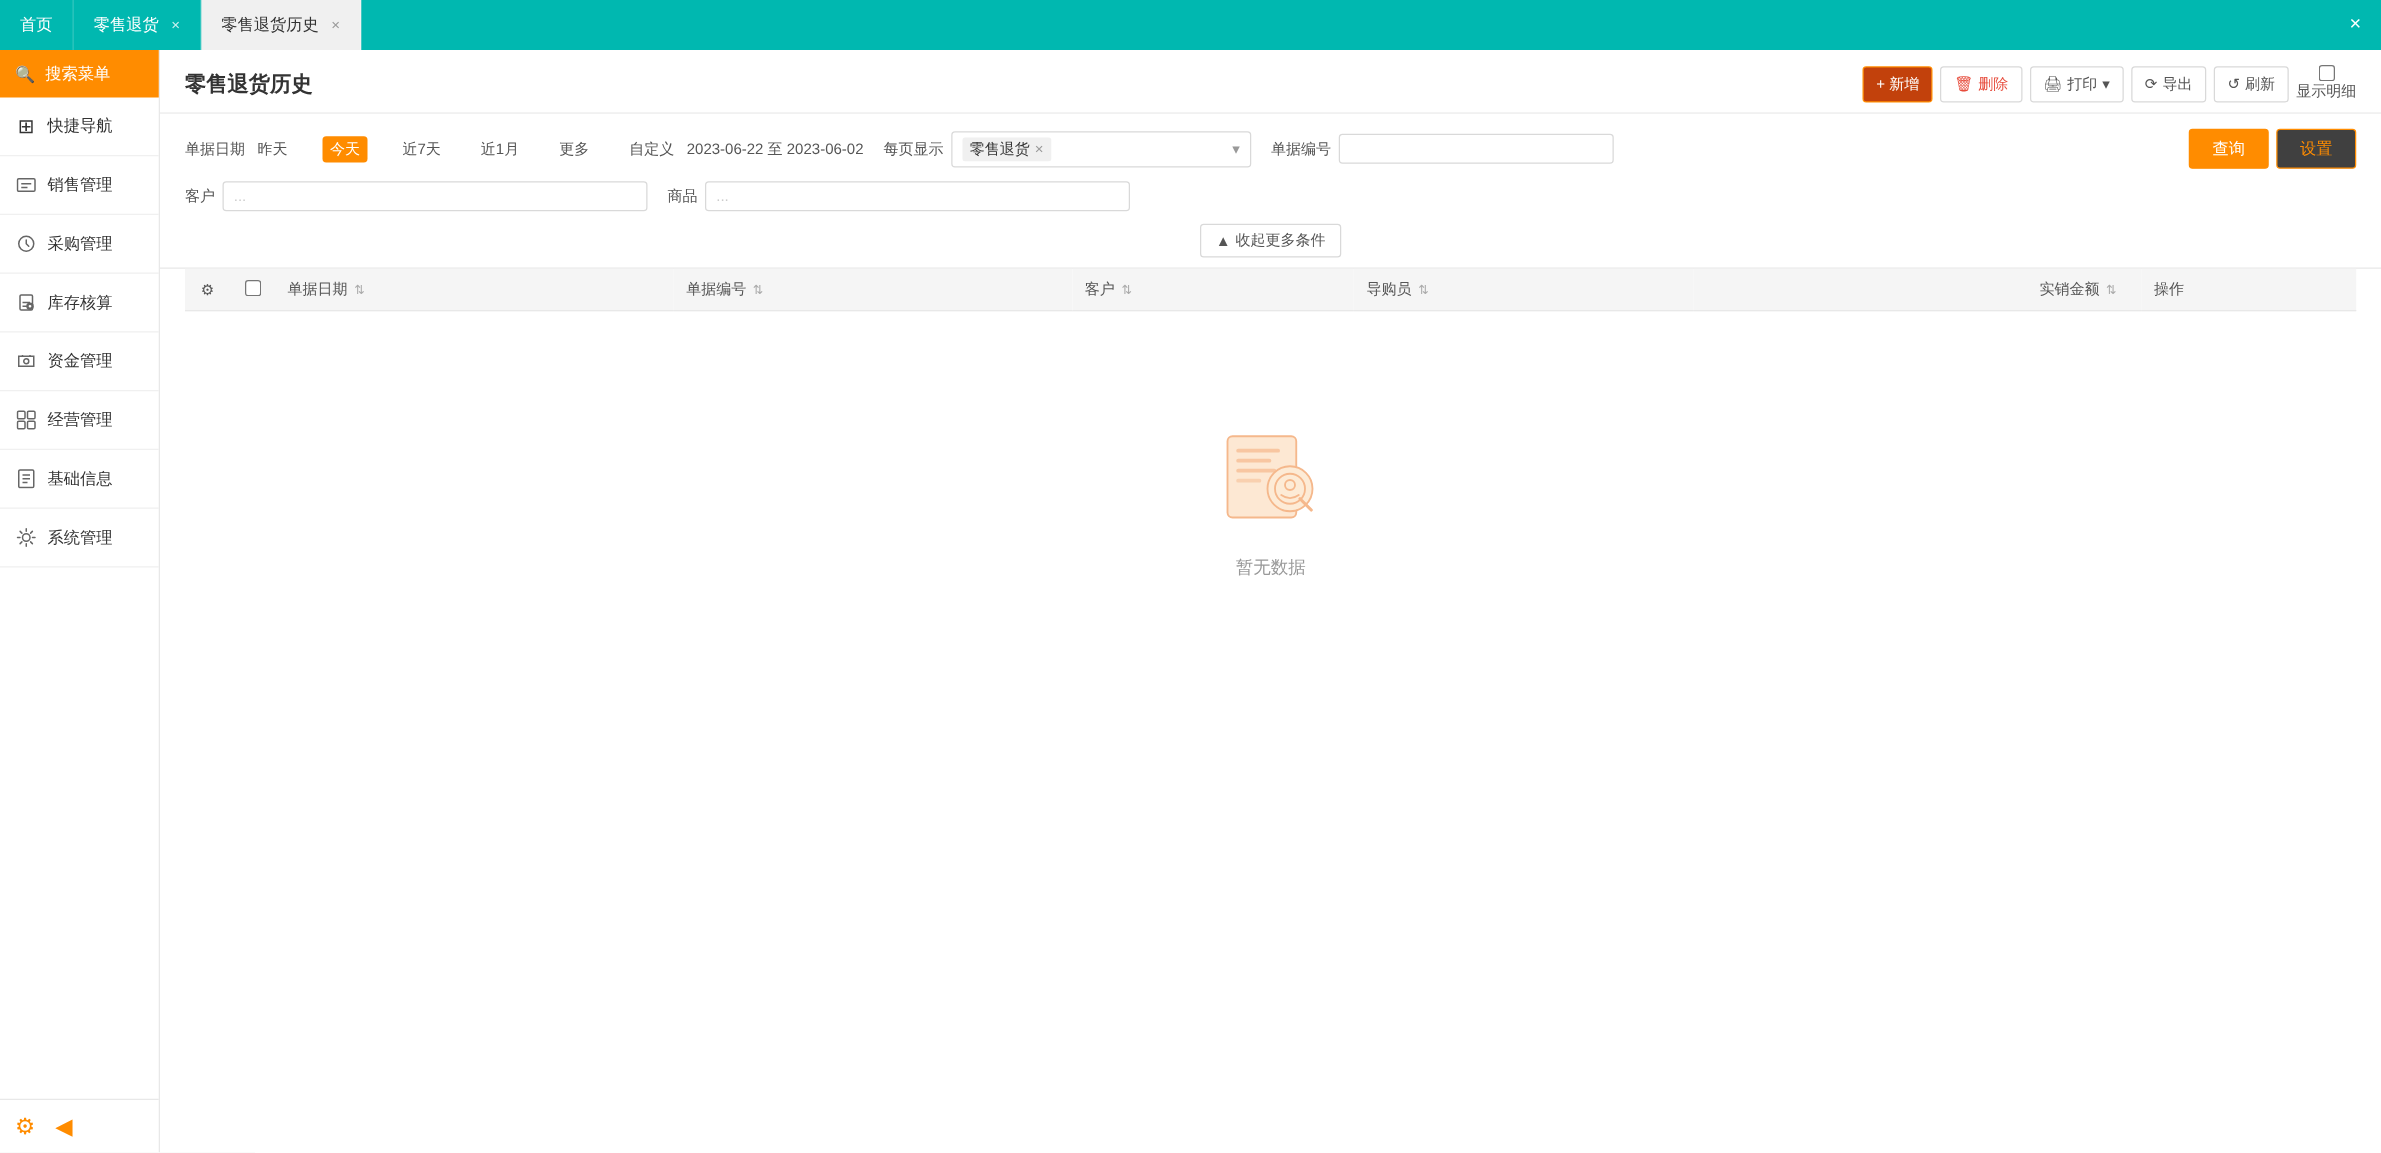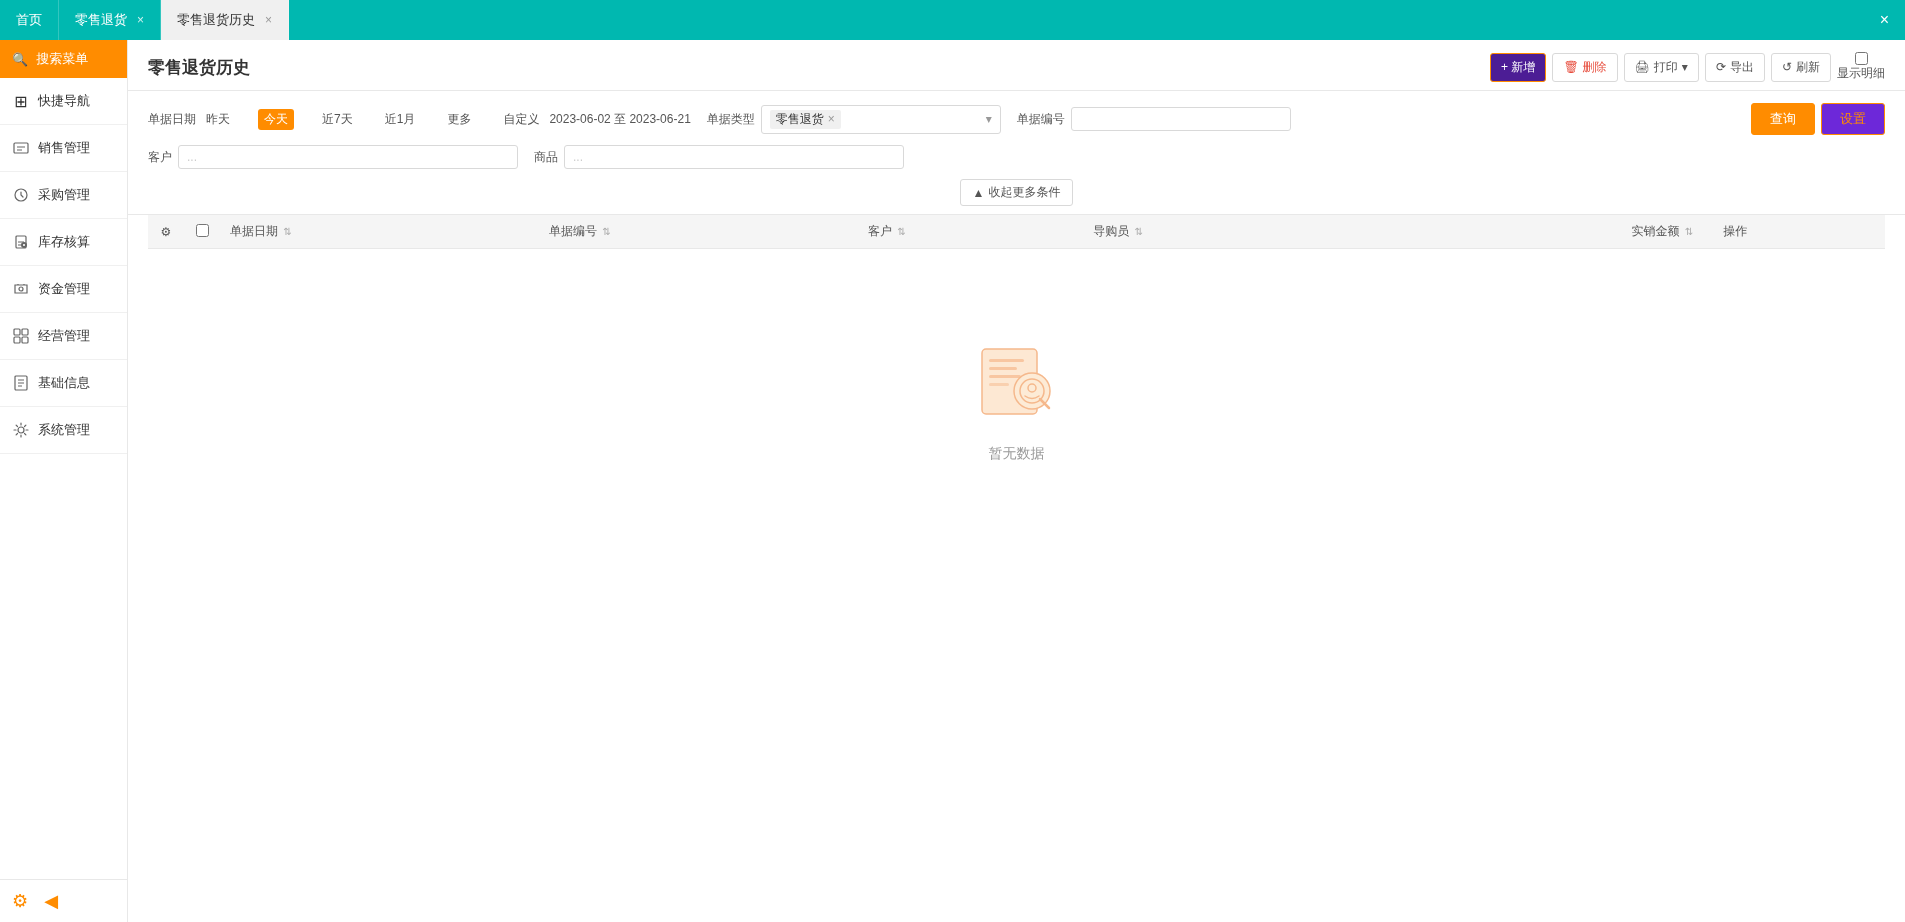--- a/index.html
+++ b/index.html
@@ -145,33 +145,33 @@
       padding: 5px 10px;
       border: 1px solid #d9d9d9;
       background: white;
       border-radius: 3px;
       cursor: pointer;
       font-size: 12px;
       color: #555;
       white-space: nowrap;
     }
     .btn-primary {
-      background: #4c1d95;
+      background: #c2410c;
       color: white;
       border-color: #ff8c00;
     }
     .btn-query {
       background: #ff8c00;
       color: white;
       border-color: #ff8c00;
       padding: 6px 18px;
       font-size: 13px;
     }
     .btn-setting {
-      background: #6d28d9;
+      background: #404040;
       color: #ff8c00;
       border-color: #ff8c00;
       padding: 6px 18px;
       font-size: 13px;
     }
     .btn-danger {
       color: #e74c3c;
     }
     .checkbox-label {
       display: flex;
@@ -514,25 +514,25 @@
         <div class="filter-item">
           <span class="filter-label">单据日期</span>
           <div class="filter-date-group">
             <span class="date-option">昨天</span>
             <span class="date-option active">今天</span>
             <span class="date-option">近7天</span>
             <span class="date-option">近1月</span>
             <span class="date-option">更多</span>
             <span class="date-option">自定义</span>
           </div>
-          <span class="date-range">2023-06-02 至 2023-06-21</span>
+          <span class="date-range">2023-06-22 至 2023-06-02</span>
         </div>
 
         <div class="filter-item">
-          <span class="filter-label">单据类型</span>
+          <span class="filter-label">每页显示</span>
           <div class="filter-select" style="min-width:240px;">
             <div class="filter-select-tag">
               <span>零售退货</span>
               <span class="x">×</span>
             </div>
             <span class="filter-select-arrow">▾</span>
           </div>
         </div>
 
         <div class="filter-item">

